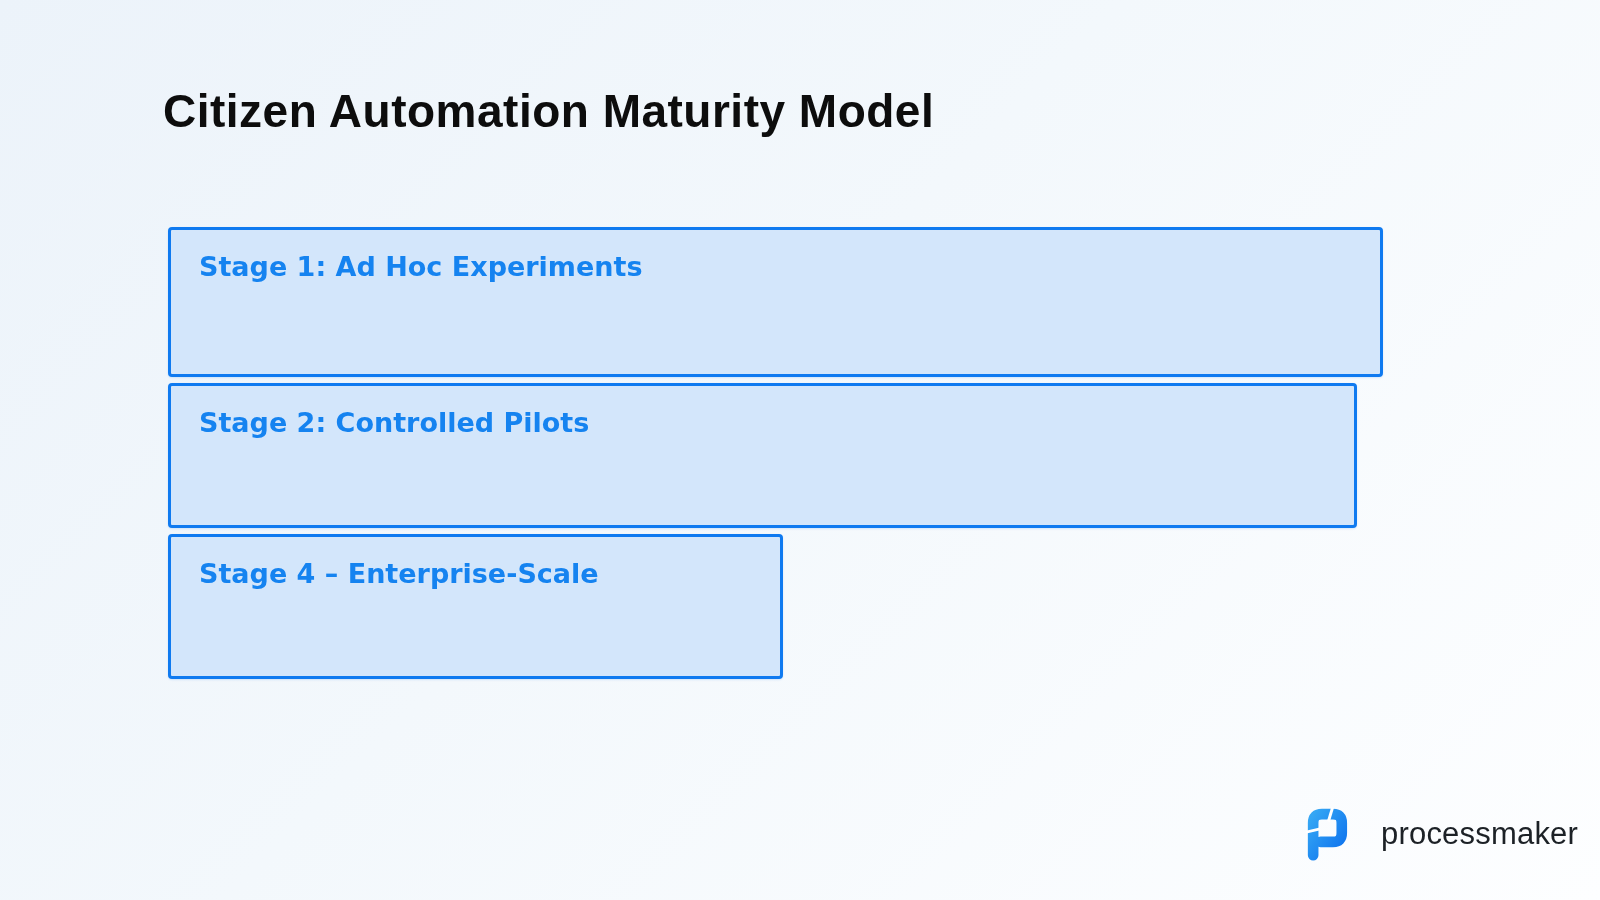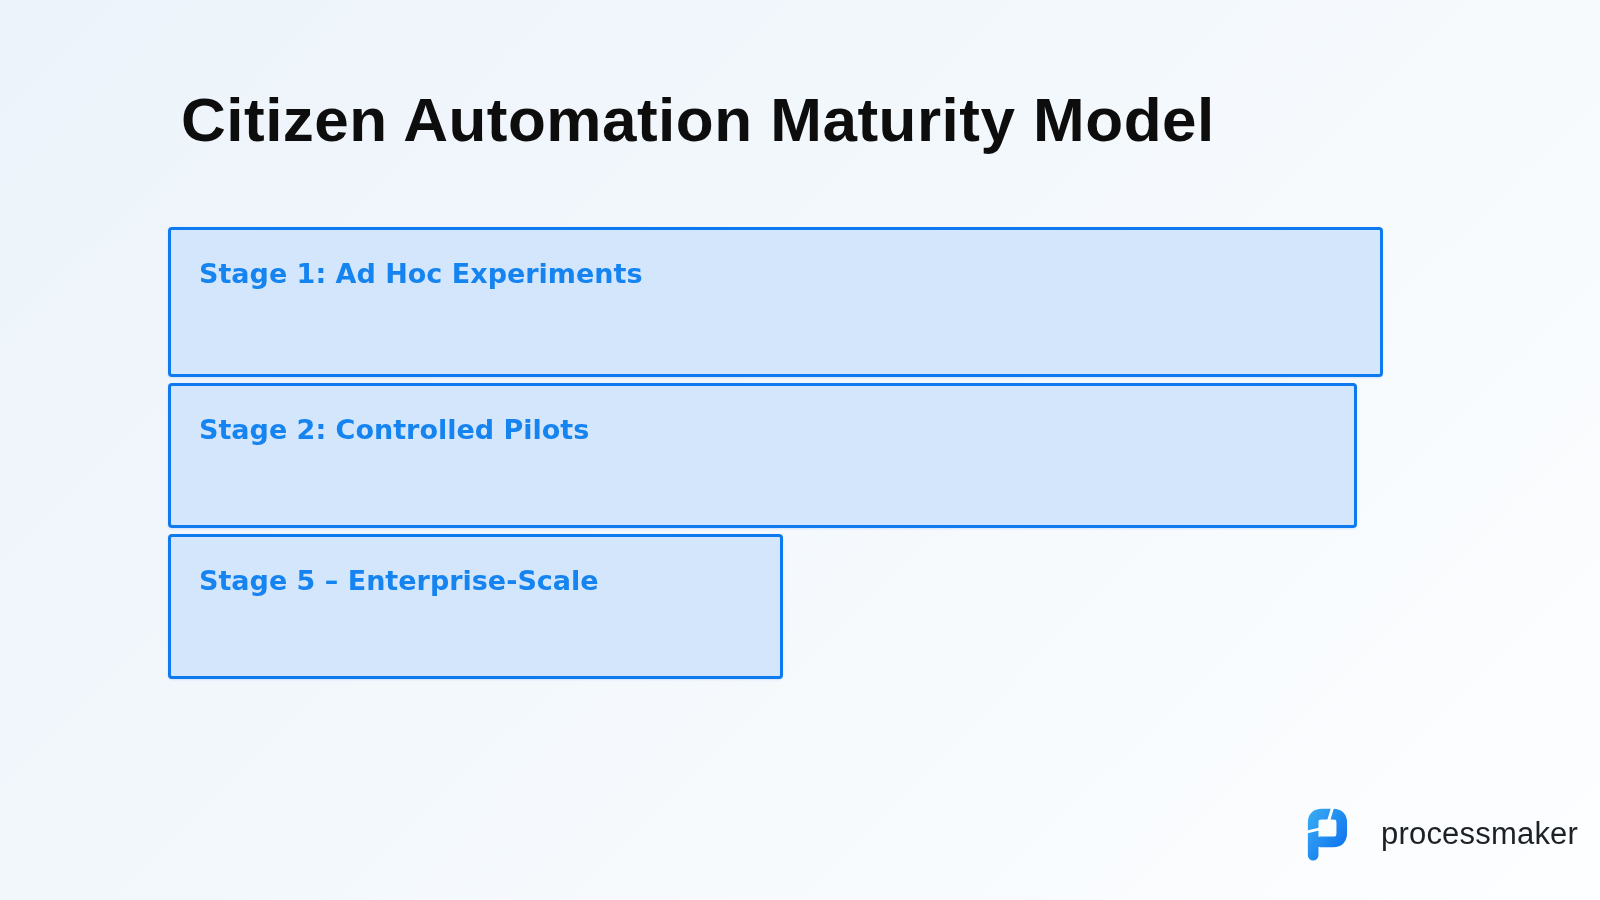--- a/index.html
+++ b/index.html
@@ -13,41 +13,41 @@
     overflow: hidden;
   }
 
   .slide {
     position: absolute;
     inset: 0;
   }
 
   .title {
     position: absolute;
-    left: 181px;
+    left: 163px;
     top: 84px;
-    font-size: 62px;
+    font-size: 46px;
     font-weight: 600;
     letter-spacing: 0.5px;
     color: var(--title-color, #0d0d0d);
   }
 
   .stages {
     position: absolute;
     left: 168px;
     top: 227px;
   }
 
   .stage-bar {
     background: var(--bar-fill, #d3e6fb);
     border: 3px solid var(--bar-border, #0f7af0);
     border-radius: 4px;
     height: 145px;
     margin-bottom: 6px;
-    padding: 28px 28px;
+    padding: 21px 28px;
     box-shadow: 0 1px 2px rgba(15, 122, 240, 0.15);
   }
 
   .stage-bar:first-child { height: 150px; }
 
   .stage-label {
     font-family: "DejaVu Sans", "Liberation Sans", sans-serif;
     font-weight: bold;
     font-size: 27px;
     color: var(--label-color, #1583f0);
@@ -83,21 +83,21 @@
   <h1 class="title">Citizen Automation Maturity Model</h1>
 
   <div class="stages">
     <div class="stage-bar" style="width: 1215px;">
       <div class="stage-label">Stage 1: Ad Hoc Experiments</div>
     </div>
     <div class="stage-bar" style="width: 1189px;">
       <div class="stage-label">Stage 2: Controlled Pilots</div>
     </div>
     <div class="stage-bar" style="width: 615px;">
-      <div class="stage-label">Stage 5 – Enterprise-Scale</div>
+      <div class="stage-label">Stage 4 – Enterprise-Scale</div>
     </div>
   </div>
 
   <div class="logo">
     <svg class="logo-mark" viewBox="0 0 52 58" xmlns="http://www.w3.org/2000/svg">
       <defs>
         <linearGradient id="pmGrad" x1="0" y1="0" x2="1" y2="1">
           <stop offset="0" stop-color="#35a6f4"></stop>
           <stop offset="1" stop-color="#0d72ee"></stop>
         </linearGradient>

